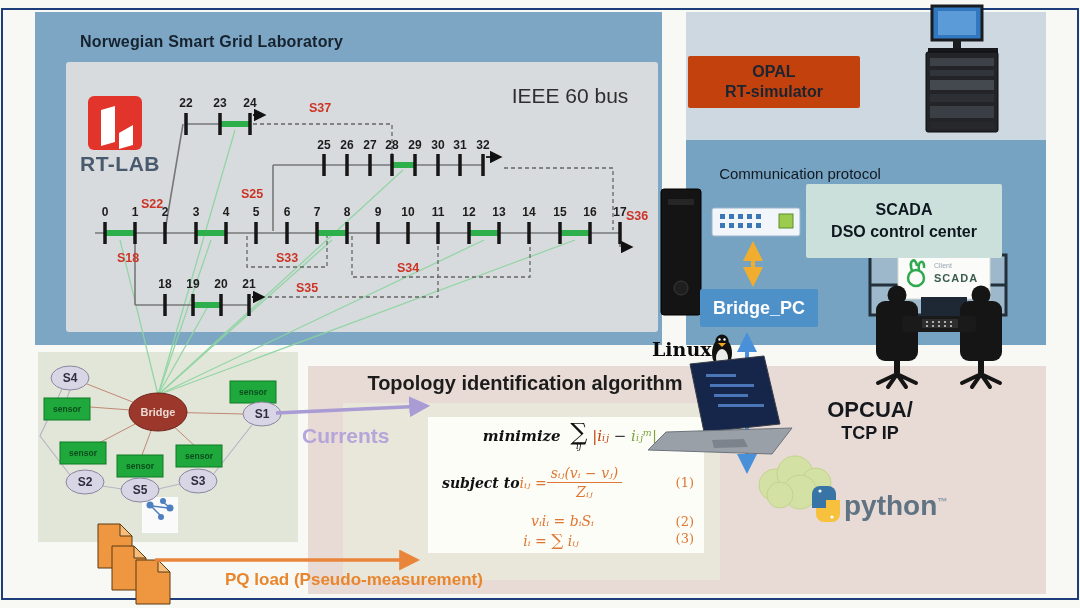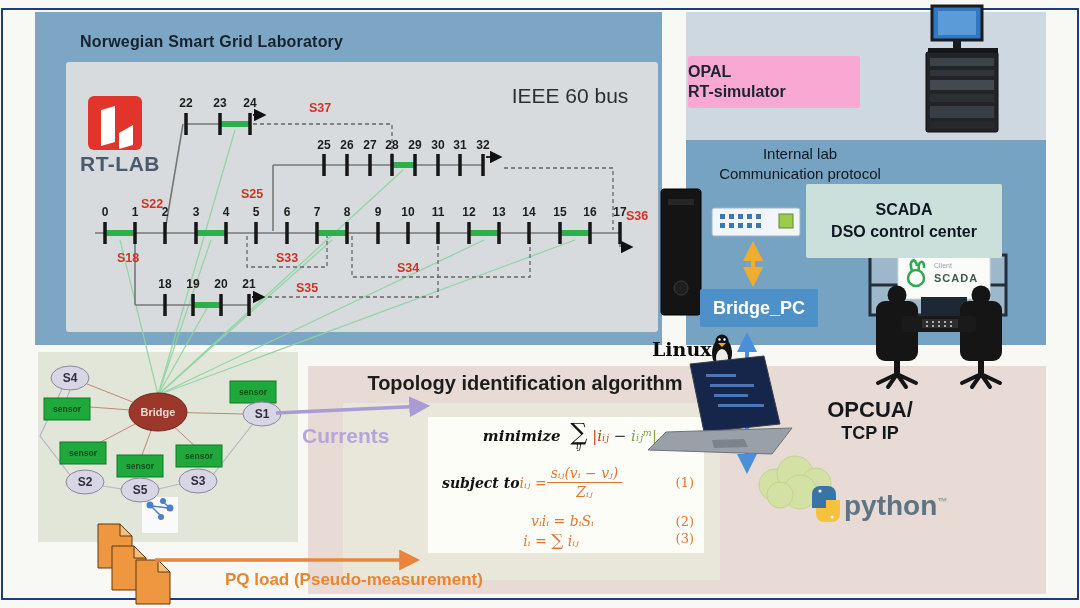--- a/index.html
+++ b/index.html
@@ -18,22 +18,22 @@
   #panel-algo{left:343px;top:403px;width:377px;height:177px;background:#e9e6da;z-index:2;}
   #eq-box{left:428px;top:417px;width:276px;height:136px;background:#fdfdf8;z-index:2;}
   #mininet-iconbox{left:142px;top:497px;width:36px;height:36px;background:#fafafa;z-index:2;}
   
   #art{left:0;top:0;width:1080px;height:608px;z-index:3;}
   
   .txt{z-index:4;white-space:nowrap;}
   #lab-title{left:80px;top:33px;font-size:16px;font-weight:700;color:#16222e;letter-spacing:.2px;}
   #ieee-title{left:470px;top:84px;width:200px;text-align:center;font-size:21px;color:#2e2e2e;}
   #rtlab-text{left:80px;top:152px;font-size:21px;font-weight:800;color:#4a5a6e;letter-spacing:.5px;}
-  #opal-box{left:688px;top:56px;width:172px;height:52px;background:#f9a8d4;border-radius:2px;
-    display:flex;flex-direction:column;align-items:flex-start;justify-content:center;
+  #opal-box{left:688px;top:56px;width:172px;height:52px;background:#c2410c;border-radius:2px;
+    display:flex;flex-direction:column;align-items:center;justify-content:center;
     font-size:16px;font-weight:700;color:#1c2430;line-height:1.25;}
   #internal1{left:700px;top:145px;width:200px;text-align:center;font-size:15px;color:#101820;}
   #internal2{left:668px;top:165px;width:264px;text-align:center;font-size:15px;color:#101820;}
   #scada-box{left:806px;top:184px;width:196px;height:74px;background:#cbe0da;border-radius:2px;
     display:flex;flex-direction:column;align-items:center;justify-content:center;
     font-size:16px;font-weight:700;color:#0e1620;line-height:1.4;}
   #bridge-pc{left:700px;top:289px;width:118px;height:38px;background:#4e90c8;border-radius:2px;
     display:flex;align-items:center;justify-content:center;font-size:18px;font-weight:700;color:#fff;}
   #linux-label{left:652px;top:338px;font-family:"DejaVu Serif",serif;font-size:19px;font-weight:800;color:#0a0a0a;}
   #algo-title{left:355px;top:372px;width:340px;text-align:center;font-size:20px;font-weight:600;color:#1c1c1c;}
@@ -458,21 +458,20 @@
   </svg>
 
   <div class="abs txt" id="lab-title">Norwegian Smart Grid Laboratory</div>
   <div class="abs txt" id="ieee-title">IEEE 60 bus</div>
   <div class="abs txt" id="rtlab-text">RT-LAB</div>
 
   <div class="abs txt" id="opal-box">
     <span>OPAL</span>
     <span>RT-simulator</span>
   </div>
-  <div class="abs txt" id="internal1">Internal lab</div>
   <div class="abs txt" id="internal2">Communication protocol</div>
   <div class="abs txt" id="scada-box">
     <span>SCADA</span>
     <span>DSO control center</span>
   </div>
   <div class="abs txt" id="bridge-pc">Bridge_PC</div>
 
   <div class="abs txt" id="linux-label">Linux</div>
   <div class="abs txt" id="algo-title">Topology identification algorithm</div>
   <div class="abs txt" id="currents">Currents</div>

